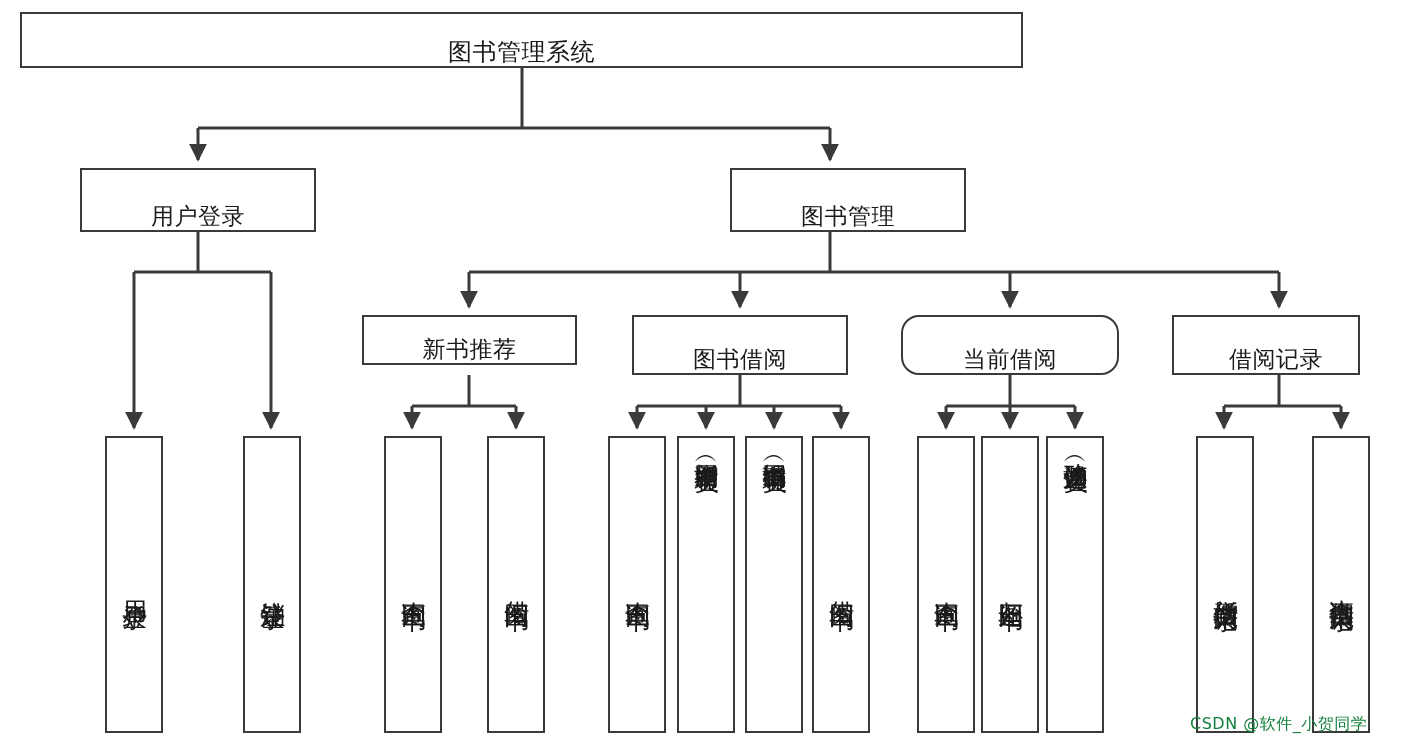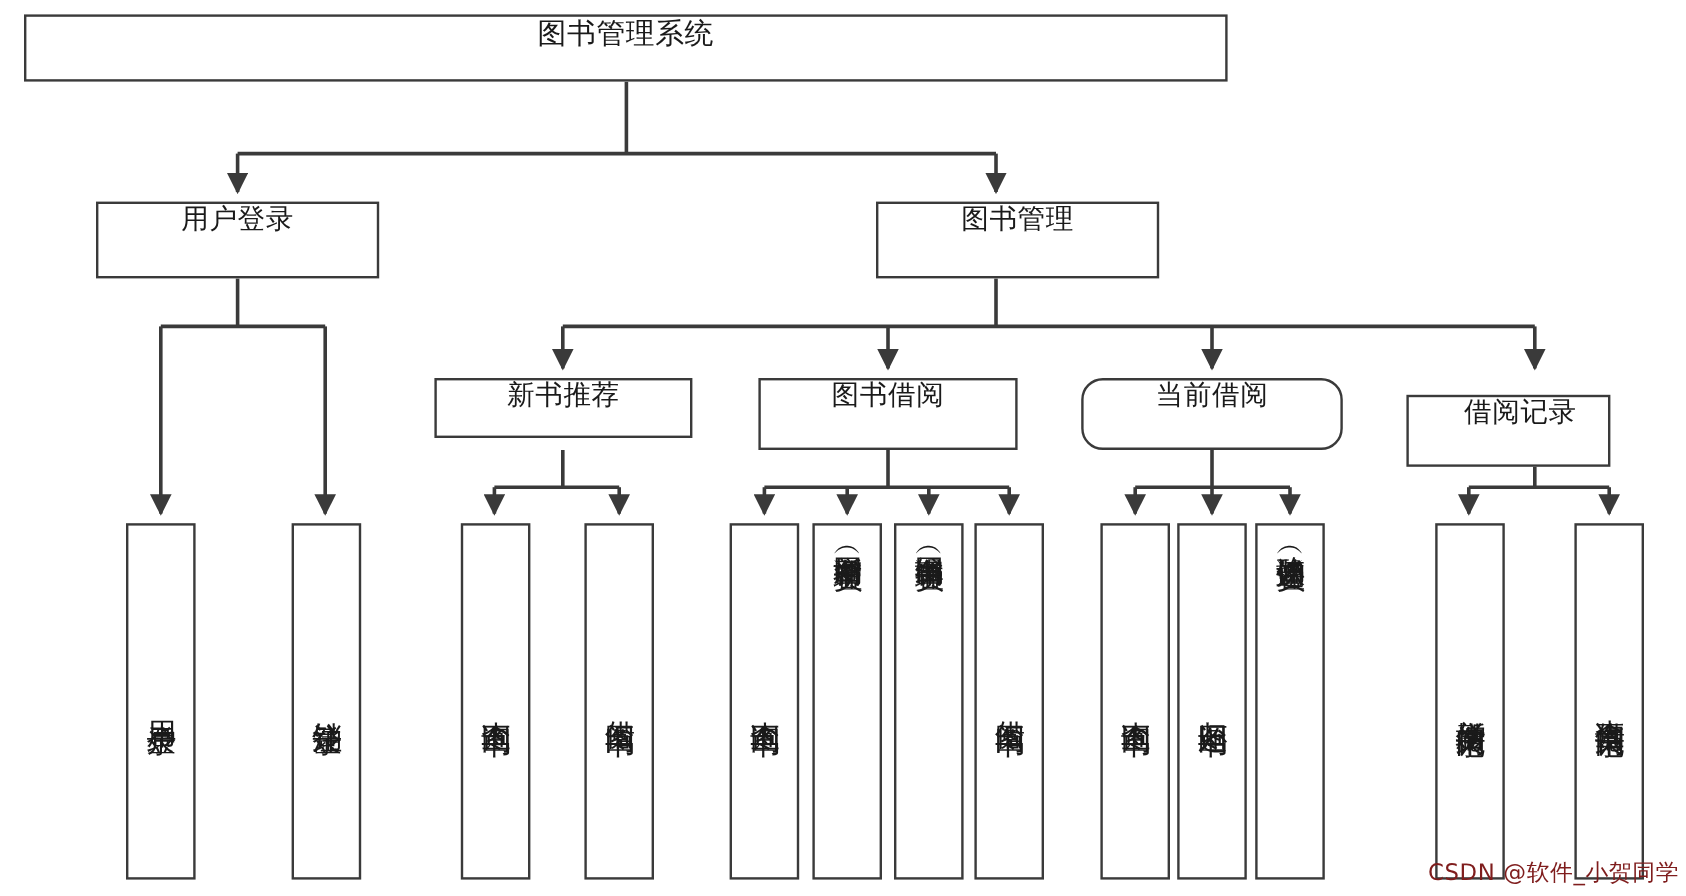--- a/index.html
+++ b/index.html
@@ -25,21 +25,21 @@
     width: 1405px;
     height: 747px;
     pointer-events: none;
   }
   .node {
     position: absolute;
     box-sizing: border-box;
     background: #ffffff;
     border: 2px solid #3a3a3a;
     display: flex;
-    align-items: flex-start;
+    align-items: flex-end;
     justify-content: center;
     color: #1a1a1a;
   }
   .node .lbl {
     display: block;
     text-align: center;
     line-height: 1.18;
   }
   
   .node.horiz .lbl {
@@ -67,22 +67,22 @@
   .node.vert.tall .lbl {
     font-size: 24px;
     letter-spacing: 1px;
   }
   .node.vert.center {
     align-items: center;
     padding-top: 0;
   }
   .watermark {
     position: absolute;
-    color: #7f1d1d;
-    font-size: 19px;
+    color: #15803d;
+    font-size: 16px;
     white-space: nowrap;
     letter-spacing: 0.5px;
   }
 </style>
 </head>
 <body>
 
 <div id="canvas">
 
   <svg class="connectors" viewBox="0 0 1405 747" xmlns="http://www.w3.org/2000/svg">
@@ -148,21 +148,21 @@
 
   <div class="node horiz" style="left:362px; top:315px; width:215px; height:50px;">
     <span class="lbl">新书推荐</span>
   </div>
   <div class="node horiz" style="left:632px; top:315px; width:216px; height:60px;">
     <span class="lbl">图书借阅</span>
   </div>
   <div class="node horiz" style="left:901px; top:315px; width:218px; height:60px;border-radius:18px;">
     <span class="lbl">当前借阅</span>
   </div>
-  <div class="node horiz" style="left:1172px; top:329px; width:170px; height:60px;padding-left:20px;">
+  <div class="node horiz" style="left:1172px; top:315px; width:188px; height:60px;padding-left:20px;">
     <span class="lbl">借阅记录</span>
   </div>
 
   <div class="node vert center" style="left:105px; top:436px; width:58px; height:297px;">
     <span class="lbl">用户登录</span>
   </div>
   <div class="node vert center" style="left:243px; top:436px; width:58px; height:297px;">
     <span class="lbl">注销登录</span>
   </div>
 

